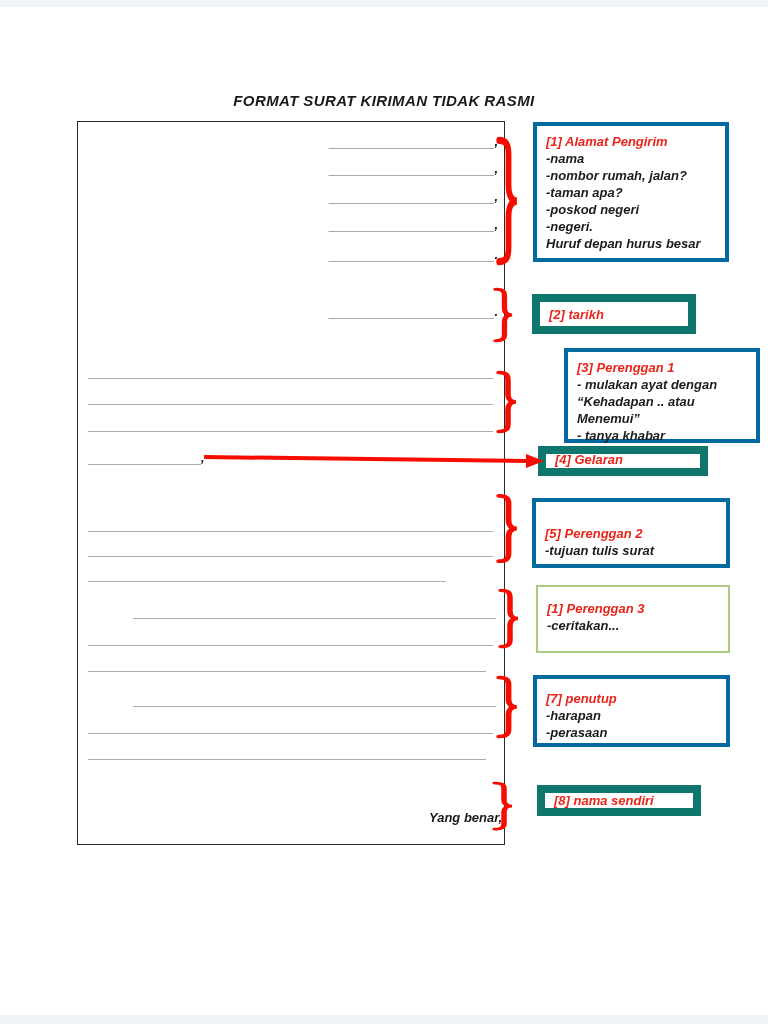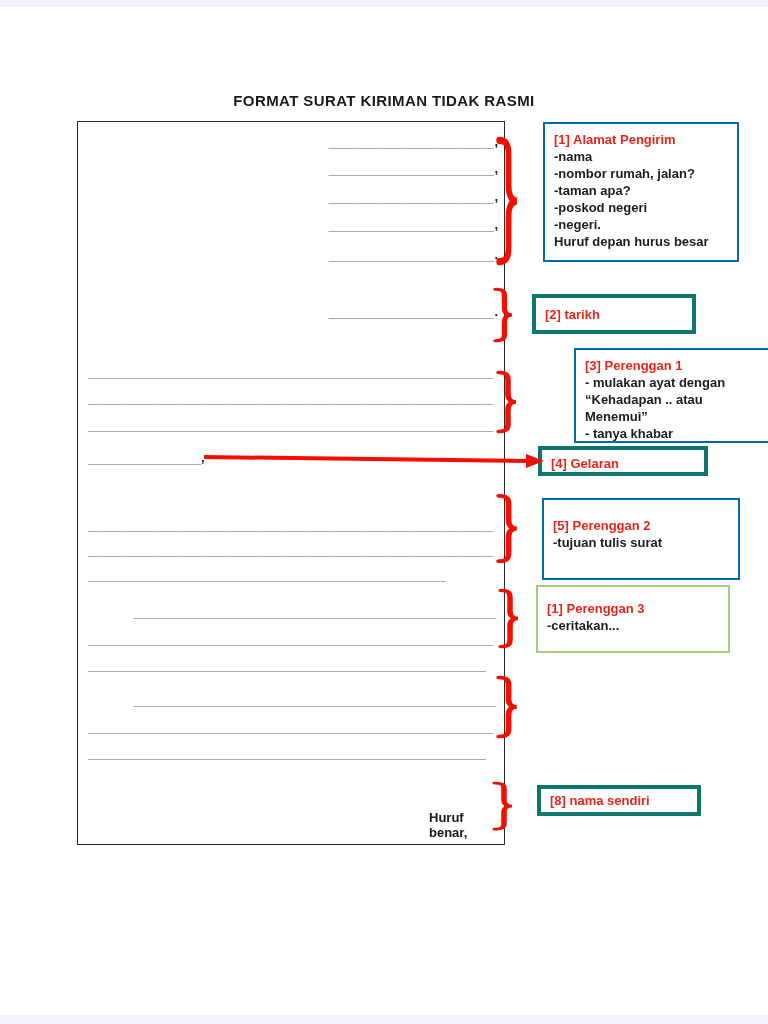--- a/index.html
+++ b/index.html
@@ -1,20 +1,21 @@
 <!DOCTYPE html>
 <html><head>
 <meta charset="utf-8">
 <style>
   * { margin:0; padding:0; box-sizing:border-box; }
   html,body { background:#ffffff; }
   #page {
     position:relative; width:768px; height:1024px; margin:0 auto;
     background:#ffffff; overflow:hidden;
     font-family:"Liberation Sans", sans-serif;
+    font-style:italic;
   }
   .edge-strip { position:absolute; left:0; width:768px; background:#f1f4f7; }
   .strip-top { top:0; height:7px; }
   .strip-bottom { bottom:0; height:9px; }
 
   .doc-title {
     position:absolute; left:0; top:92px; width:768px;
     text-align:center; font-size:15px; font-weight:700;
     letter-spacing:0.4px; color:#1a1a1a;
   }
@@ -44,30 +45,30 @@
     font-size:13px; font-weight:700; color:#1a1a1a;
   }
 
   
   .ann {
     position:absolute; background:#ffffff;
     padding:7px 9px; font-size:13px; font-weight:700;
     line-height:17px; color:#1c1c1c;
   }
   .ann-title { color:#e8251a; }
-  .green  { border:2px solid #0369a1;margin-left:10px; }
+  .green  { border:4px solid #0369a1; }
   .lgreen { border:2px solid #a8c97f; }
-  .orange { border:4px solid #0f766e; }
+  .orange { border:8px solid #0f766e; }
   .vcenter { display:flex; align-items:center; padding-top:0; padding-bottom:0; }
 
   .a1 { left:533px; top:122px; width:196px; height:140px; }
   .a2 { left:532px; top:294px; width:164px; height:40px; }
   .a3 { left:564px; top:348px; width:196px; height:95px; }
   .a4 { left:538px; top:446px; width:170px; height:30px;align-items:flex-end; }
-  .a5 { left:532px; top:498px; width:198px; height:82px; padding-top:17px; }
+  .a5 { left:532px; top:498px; width:198px; height:70px; padding-top:23px; }
   .a6 { left:536px; top:585px; width:194px; height:68px; padding-top:13px; }
   .a7 { left:533px; top:675px; width:197px; height:72px; padding-top:11px; }
   .a8 { left:537px; top:785px; width:164px; height:31px; }
 
   .brace, .arrow { position:absolute; overflow:visible; }
 </style>
 </head>
 <body>
 
 <div id="page">
@@ -142,21 +143,21 @@
     <div class="line" style="top:570px; left:55px;">
       <span class="dashes w-ind">________________________________________________________________</span>
     </div>
     <div class="line" style="top:597px; left:10px;">
       <span class="dashes w-full">________________________________________________________________</span>
     </div>
     <div class="line" style="top:623px; left:10px;">
       <span class="dashes w-p3s">________________________________________________________________</span>
     </div>
 
-    <div class="closing">Huruf benar,</div>
+    <div class="closing">Yang benar,</div>
   </div>
 
   <div class="ann green a1">
     <div class="ann-title">[1] Alamat Pengirim</div>
     <div>-nama</div>
     <div>-nombor rumah, jalan?</div>
     <div>-taman apa?</div>
     <div>-poskod negeri</div>
     <div>-negeri.</div>
     <div>Huruf depan hurus besar</div>
@@ -180,20 +181,25 @@
   <div class="ann green a5">
     <div class="ann-title">[5] Perenggan 2</div>
     <div>-tujuan tulis surat</div>
   </div>
 
   <div class="ann lgreen a6">
     <div class="ann-title">[1] Perenggan 3</div>
     <div>-ceritakan...</div>
   </div>
 
+  <div class="ann green a7">
+    <div class="ann-title">[7] penutup</div>
+    <div>-harapan</div>
+    <div>-perasaan</div>
+  </div>
 
   <div class="ann orange vcenter a8">
     <div class="ann-title">[8] nama sendiri</div>
   </div>
 
   <svg width="0" height="0" style="position:absolute">
     <symbol id="braceR" viewBox="0 0 24 100" preserveAspectRatio="none">
       <path d="M4,4 C14,4 13,12 13,18 L13,38 C13,46 16,50 21,50 C16,50 13,54 13,62 L13,82 C13,88 14,96 4,96" fill="none" stroke="#f60d00" stroke-width="5.5" stroke-linecap="round"></path>
     </symbol>
   </svg>

